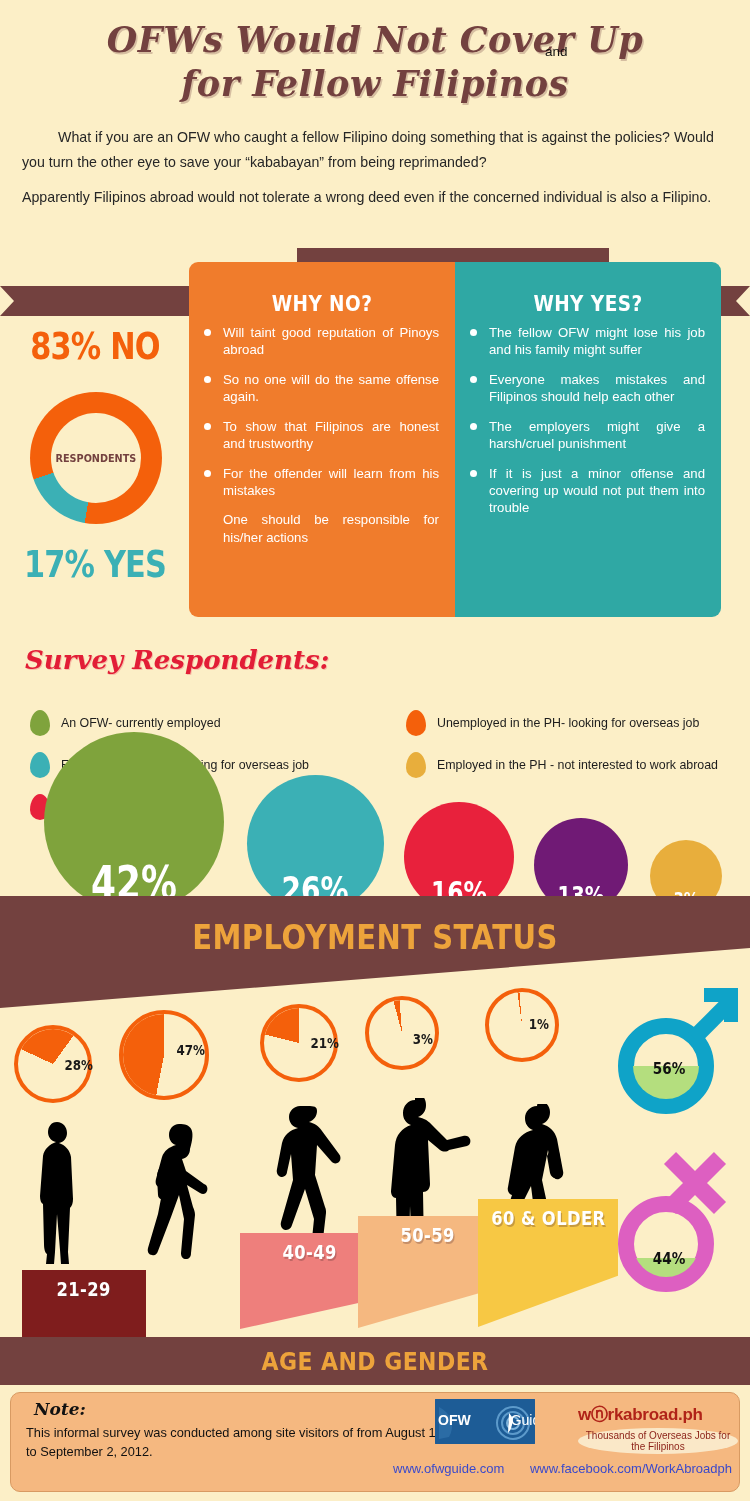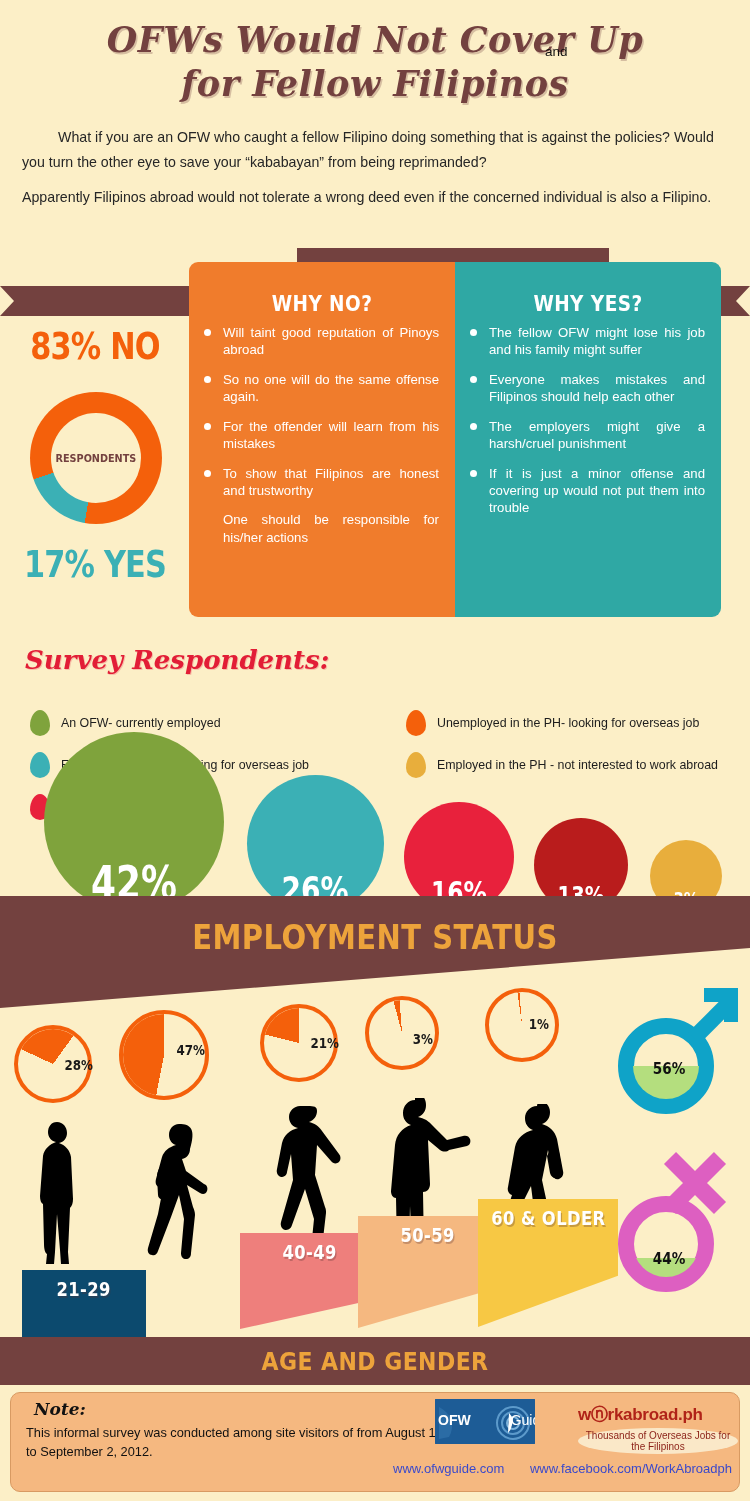--- a/index.html
+++ b/index.html
@@ -299,22 +299,22 @@
       <div class="reasons-title">REASONS</div>
     </div>
   </div>
 
   <div class="panels">
     <div class="panel no">
       <div class="panel-head">WHY NO?</div>
       <ul class="bullets">
         <li class="dot">Will taint good reputation of Pinoys abroad</li>
         <li class="dot">So no one will do the same offense again.</li>
+        <li class="dot">To show that Filipinos are honest and trustworthy</li>
         <li class="dot">For the offender will learn from his mistakes</li>
-        <li class="dot">To show that Filipinos are honest and trustworthy</li>
         <li>One should be responsible for his/her actions</li>
       </ul>
     </div>
     <div class="panel yes">
       <div class="panel-head">WHY YES?</div>
       <ul class="bullets">
         <li class="dot">The fellow OFW might lose his job and his family might suffer</li>
         <li class="dot">Everyone makes mistakes and Filipinos should help each other</li>
         <li class="dot">The employers might give a harsh/cruel punishment</li>
         <li class="dot">If it is just a minor offense and covering up would not put them into trouble</li>
@@ -353,21 +353,21 @@
   <div class="pct-row">
     <div class="pct" style="left:44px;width:180px;height:180px;background:#7FA33C">
       <span style="font-size:46px">42%</span>
     </div>
     <div class="pct" style="left:247px;width:137px;height:137px;background:#3BB0B5">
       <span style="font-size:36px">26%</span>
     </div>
     <div class="pct" style="left:404px;width:110px;height:110px;background:#E8213C">
       <span style="font-size:30px">16%</span>
     </div>
-    <div class="pct" style="left:534px;width:94px;height:94px;background:#b91c1c">
+    <div class="pct" style="left:534px;width:94px;height:94px;background:#701a75">
       <span style="font-size:25px">13%</span>
     </div>
     <div class="pct" style="left:650px;width:72px;height:72px;background:#E8AE3C">
       <span style="font-size:19px">3%</span>
     </div>
   </div>
 
   <div class="emp-banner"></div>
   <div class="emp-title">EMPLOYMENT STATUS</div>
 
@@ -411,21 +411,21 @@
 
   <svg class="sil" style="left:383px;top:1098px;" width="90" height="168" viewBox="0 0 90 168">
     <path d="M32 2c-7 0-12 6-12 13 0 6 3 10 8 12-9 3-15 10-16 20l-4 46c0 4 2 7 5 7l1 52c0 5 2 8 6 8s6-3 6-8l1-44 2 44c0 5 2 8 6 8s6-3 6-8l-1-58c4 0 7-3 7-8l-2-44 12 10c3 2 7 2 9 0l18-4c3-1 4-4 3-7-1-3-4-4-7-3l-16 4-14-14c-4-5-9-8-15-9 5-2 8-6 8-12 0-7-5-13-11-13z"></path>
   </svg>
 
   <svg class="sil" style="left:495px;top:1104px;" width="78" height="164" viewBox="0 0 78 164">
     <path d="M42 2c-7 0-12 6-12 12 0 6 3 10 8 12-9 2-16 8-18 17l-7 40c-1 4 1 7 4 8l-2 6-19 22c-3 3-2 7 1 9 3 2 7 1 9-2l20-24 10-20 4 32-4 32c-1 4 1 7 5 8 4 0 7-2 7-6l6-38c0-2 0-4-1-6l-6-28 6-30 4 24c1 4 4 6 7 5 3-1 5-4 4-8l-6-32c-2-8-8-13-15-15 5-2 8-6 8-12 0-6-5-12-12-12z"></path>
     <path d="M56 44c3-1 7 0 8 4l3 18c1 4-1 7-4 8-4 1-7-1-8-5l-3-17z"></path>
   </svg>
 
-  <div class="step" style="left:22px;top:1270px;width:124px;height:74px;background:#0c4a6e;clip-path:polygon(0 0,100% 0,100% 100%,0 100%);text-align:right;">
+  <div class="step" style="left:22px;top:1270px;width:124px;height:74px;background:#7f1d1d;clip-path:polygon(0 0,100% 0,100% 100%,0 100%);text-align:right;">
     <span>21-29</span>
   </div>
   <div class="step" style="left:240px;top:1233px;width:140px;height:96px;background:#EE7F7C;clip-path:polygon(0 0,100% 0,100% 68%,0 100%);">
     <span>40-49</span>
   </div>
   <div class="step" style="left:358px;top:1216px;width:140px;height:112px;background:#F5B880;clip-path:polygon(0 0,100% 0,100% 64%,0 100%);">
     <span>50-59</span>
   </div>
   <div class="step" style="left:478px;top:1199px;width:140px;height:128px;background:#F7C844;clip-path:polygon(0 0,100% 0,100% 60%,0 100%);">
     <span>60 &amp; OLDER</span>

